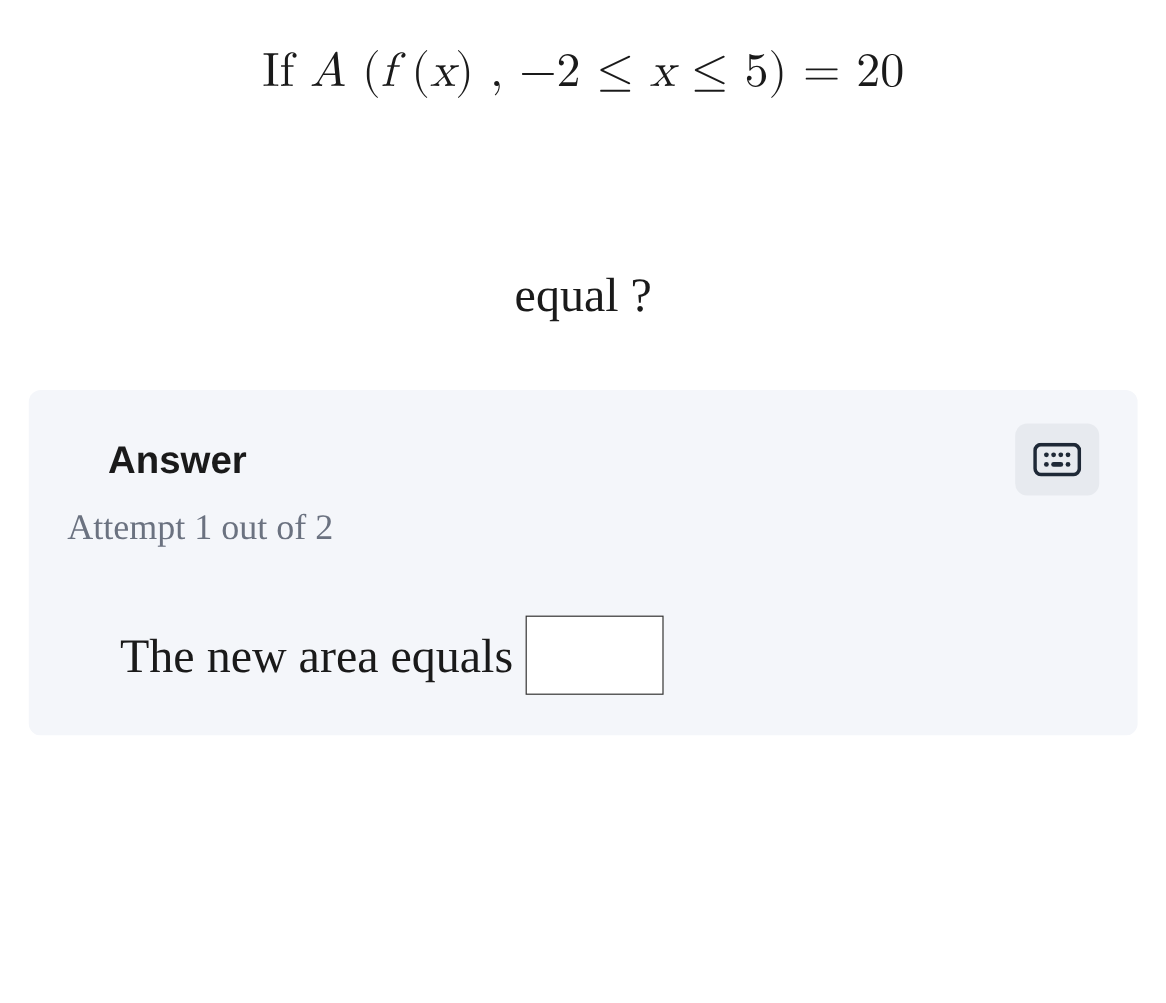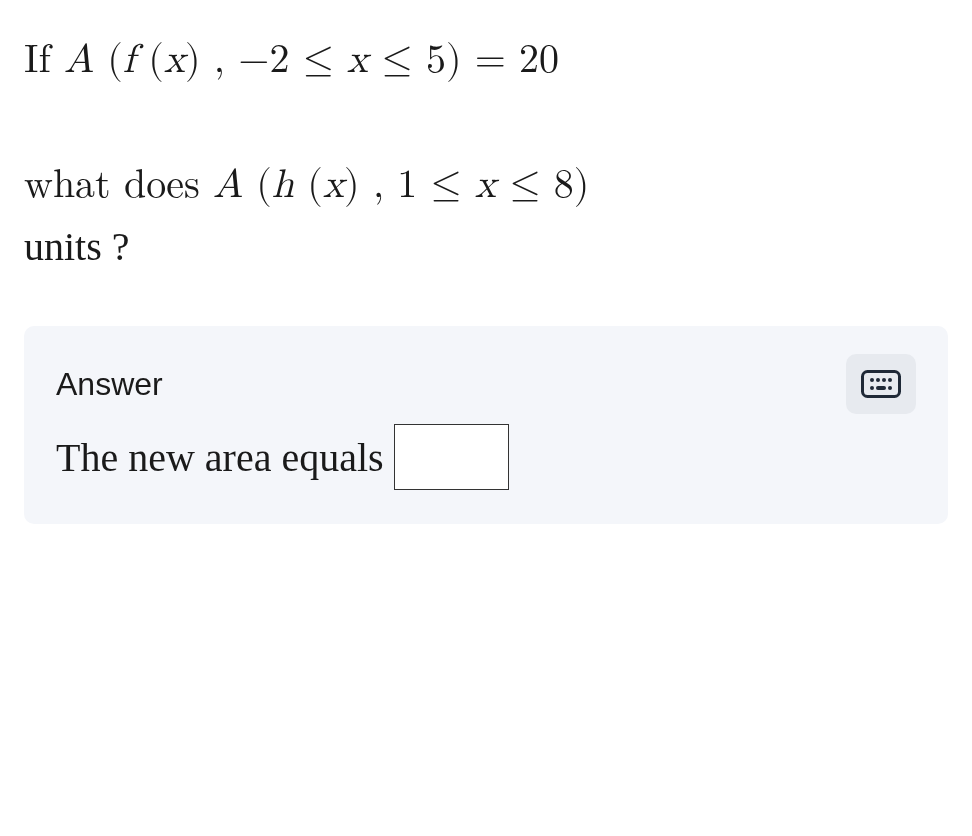--- a/index.html
+++ b/index.html
@@ -11,41 +11,43 @@
     background: #fff;
     width: 972px;
   }
   .container {
     padding: 28px 24px 0 24px;
   }
   .question {
     font-size: 40px;
     line-height: 1.55;
     margin-bottom: 48px;
+    text-align: center;
   }
   .math {
     font-family: 'Latin Modern Math', 'STIX Two Math', 'Cambria Math', Georgia, serif;
   }
   .mi { font-style: italic; }
   .answer-box {
     background: #f4f6fa;
     border-radius: 10px;
     padding: 28px 32px 34px 32px;
   }
   .answer-header {
     display: flex;
     justify-content: space-between;
     align-items: center;
     margin-bottom: 10px;
   }
   .answer-label {
     font-family: -apple-system, Helvetica, Arial, sans-serif;
-    font-weight: 400;
+    font-weight: 700;
     font-size: 32px;
     color: #1a1a1a;
+    margin-left: 34px;
   }
   .kbd-button {
     width: 70px;
     height: 60px;
     background: #e7eaef;
     border-radius: 10px;
     display: flex;
     align-items: center;
     justify-content: center;
     cursor: pointer;
@@ -56,20 +58,21 @@
     font-size: 30px;
     color: #6b7280;
     margin-bottom: 56px;
   }
   .answer-line {
     font-size: 40px;
     display: flex;
     align-items: center;
     flex-wrap: wrap;
     gap: 10px;
+    margin-left: 44px;
   }
   .answer-input {
     width: 115px;
     height: 66px;
     border: 1.5px solid #333;
     background: #fff;
     font-size: 34px;
     text-align: center;
     font-family: inherit;
   }
@@ -83,42 +86,40 @@
 <body>
 
 <div class="container">
 
   <div class="question">
     <span class="math">
       <span>If </span><span class="mi">A</span><span> (</span><span class="mi">f</span><span> (</span><span class="mi">x</span><span>) , −2 ≤ </span><span class="mi">x</span><span> ≤ 5) = 20</span>
     </span>
     <br>
     <br>
-    <span class="math">
-      <span>what does </span><span class="mi">A</span><span> (</span><span class="mi">h</span><span> (</span><span class="mi">x</span><span>) , 1 ≤ </span><span class="mi">x</span><span> ≤ 8)</span>
-    </span>
     <br>
-    <span>units ?</span>
+    <span>equal ?</span>
   </div>
 
   <div class="answer-box">
     <div class="answer-header">
       <div class="answer-label">Answer</div>
       <div class="kbd-button">
         <svg width="40" height="28" viewBox="0 0 40 28">
           <rect x="1.5" y="1.5" width="37" height="25" rx="5" ry="5" fill="none" stroke="#1f2937" stroke-width="3"></rect>
           <circle cx="11" cy="10" r="2" fill="#1f2937"></circle>
           <circle cx="17" cy="10" r="2" fill="#1f2937"></circle>
           <circle cx="23" cy="10" r="2" fill="#1f2937"></circle>
           <circle cx="29" cy="10" r="2" fill="#1f2937"></circle>
           <circle cx="11" cy="18" r="2" fill="#1f2937"></circle>
           <rect x="15" y="16" width="10" height="4" rx="2" fill="#1f2937"></rect>
           <circle cx="29" cy="18" r="2" fill="#1f2937"></circle>
         </svg>
       </div>
     </div>
+    <div class="attempt">Attempt 1 out of 2</div>
     <div class="answer-line">
       <span>The new area equals</span>
       <input class="answer-input" type="text" value="" style="">
     </div>
   </div>
 
 </div>
 
 </body></html>

